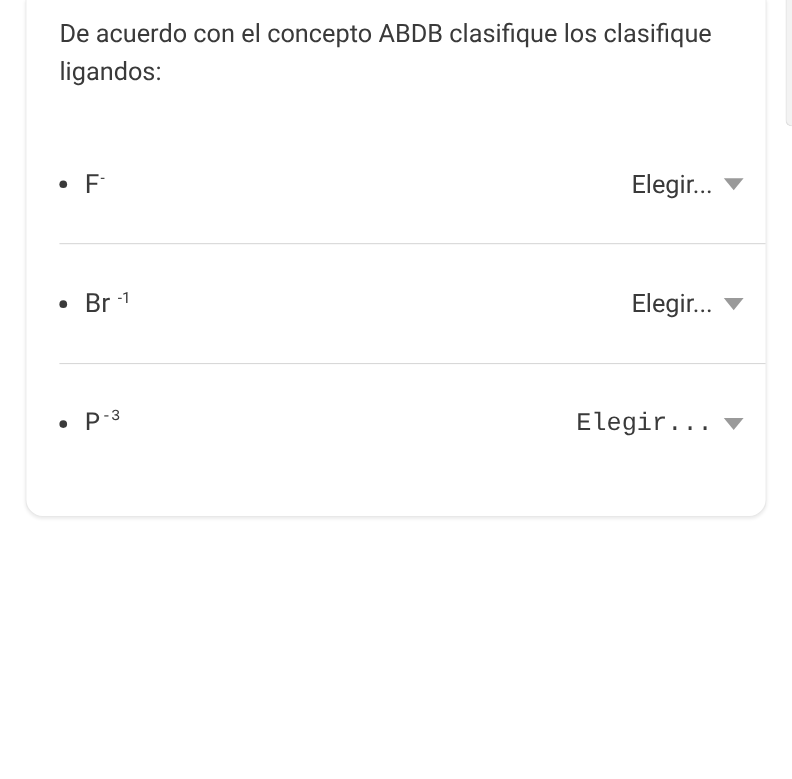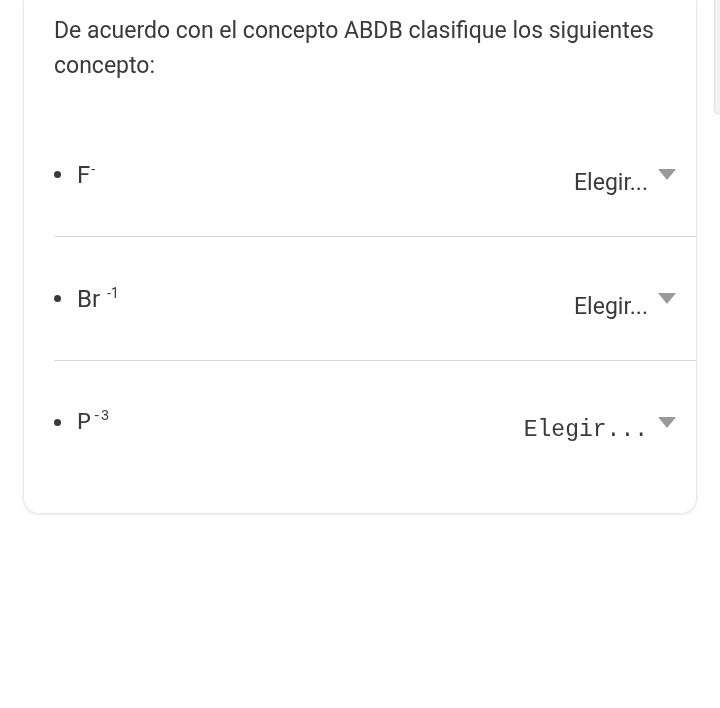--- a/index.html
+++ b/index.html
@@ -62,23 +62,23 @@
       font-size: 24px;
       font-weight: 400;
     }
     .item-label sup {
       font-size: 14px;
       vertical-align: super;
       margin-left: 1px;
     }
     .dropdown {
       display: flex;
+      align-items: center;
       gap: 10px;
       cursor: pointer;
-      margin-top: 16px;
     }
     .dropdown-label {
       color: #3a3a3a;
       font-size: 23px;
       font-weight: 400;
     }
     .chevron-down {
       width: 0;
       height: 0;
       border-left: 9px solid transparent;
@@ -94,21 +94,21 @@
       background: #f3f3f3;
       border-left: 1px solid #e0e0e0;
       border-bottom: 1px solid #e0e0e0;
       border-bottom-left-radius: 10px;
     }
   </style>
 </head>
 <body>
 
 <div class="card">
-  <div class="question-text">De acuerdo con el concepto ABDB clasifique los siguientes concepto:</div>
+  <div class="question-text">De acuerdo con el concepto ABDB clasifique los clasifique ligandos:</div>
 
   <ul class="items-list">
     <li class="item-row">
       <div class="item-left">
         <span class="bullet"></span>
         <span class="item-label">
           <span>F</span><sup>-</sup>
         </span>
       </div>
       <div class="dropdown">

